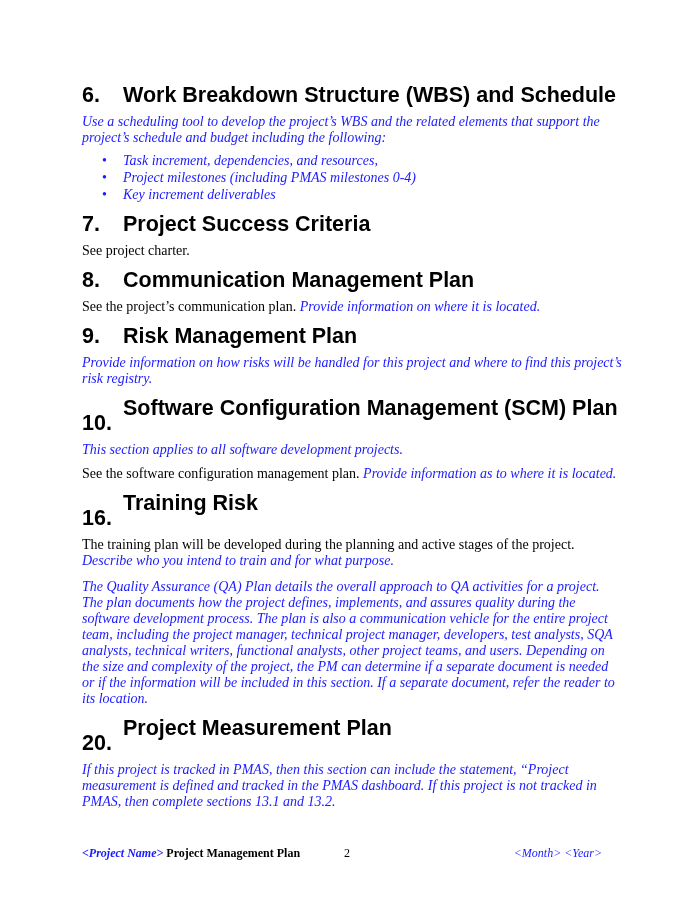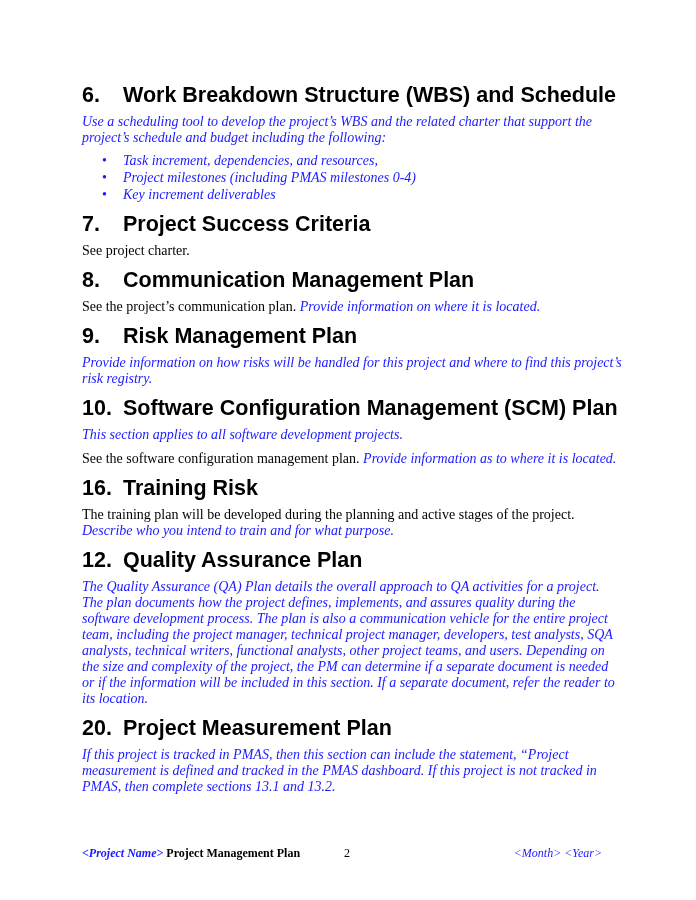--- a/index.html
+++ b/index.html
@@ -10,21 +10,21 @@
       font-family: "Liberation Sans", sans-serif;
       font-weight: bold;
       font-size: 21.5px;
       color: #000;
       margin: 0;
       line-height: 30px;
       display: flex;
       white-space: nowrap;
     }
     h2 .num { display: inline-block; width: 41px; }
-    h2 .num.wide { width: 41px; }
+    h2 .num.wide { width: 41px; margin-top: 15px; }
     p {
       font-family: "Liberation Serif", serif;
       font-size: 14px;
       line-height: 16px;
       margin: 0;
       color: #000;
     }
     .blue { color: #1a1aff; font-style: italic; }
     .gap-after-h { height: 4px; }
     ul.bullets {
@@ -68,21 +68,21 @@
 
 <div class="page">
   <div class="content">
 
     <div class="sec">
       <h2>
         <span class="num">6.</span>
         <span>Work Breakdown Structure (WBS) and Schedule</span>
       </h2>
       <div class="gap-after-h"></div>
-      <p class="blue">Use a scheduling tool to develop the project’s WBS and the related charter that support the project’s schedule and budget including the following:</p>
+      <p class="blue">Use a scheduling tool to develop the project’s WBS and the related elements that support the project’s schedule and budget including the following:</p>
       <ul class="bullets">
         <li><span class="dot">•</span><span>Task increment, dependencies, and resources,</span></li>
         <li><span class="dot">•</span><span>Project milestones (including PMAS milestones 0-4)</span></li>
         <li><span class="dot">•</span><span>Key increment deliverables</span></li>
       </ul>
     </div>
 
     <div class="sec">
       <h2>
         <span class="num">7.</span>
@@ -123,24 +123,20 @@
     <div class="sec">
       <h2>
         <span class="num wide">16.</span>
         <span>Training Risk</span>
       </h2>
       <div class="gap-after-h"></div>
       <p><span>The training plan will be developed during the planning and active stages of the project.</span><br><span class="blue">Describe who you intend to train and for what purpose.</span></p>
     </div>
 
     <div class="sec">
-      <h2>
-        <span class="num wide">12.</span>
-        <span>Quality Assurance Plan</span>
-      </h2>
       <div class="gap-after-h"></div>
       <p class="blue">The Quality Assurance (QA) Plan details the overall approach to QA activities for a project. The plan documents how the project defines, implements, and assures quality during the software development process. The plan is also a communication vehicle for the entire project team, including the project manager, technical project manager, developers, test analysts, SQA analysts, technical writers, functional analysts, other project teams, and users. Depending on the size and complexity of the project, the PM can determine if a separate document is needed or if the information will be included in this section. If a separate document, refer the reader to its location.</p>
     </div>
 
     <div class="sec">
       <h2>
         <span class="num wide">20.</span>
         <span>Project Measurement Plan</span>
       </h2>
       <div class="gap-after-h"></div>

